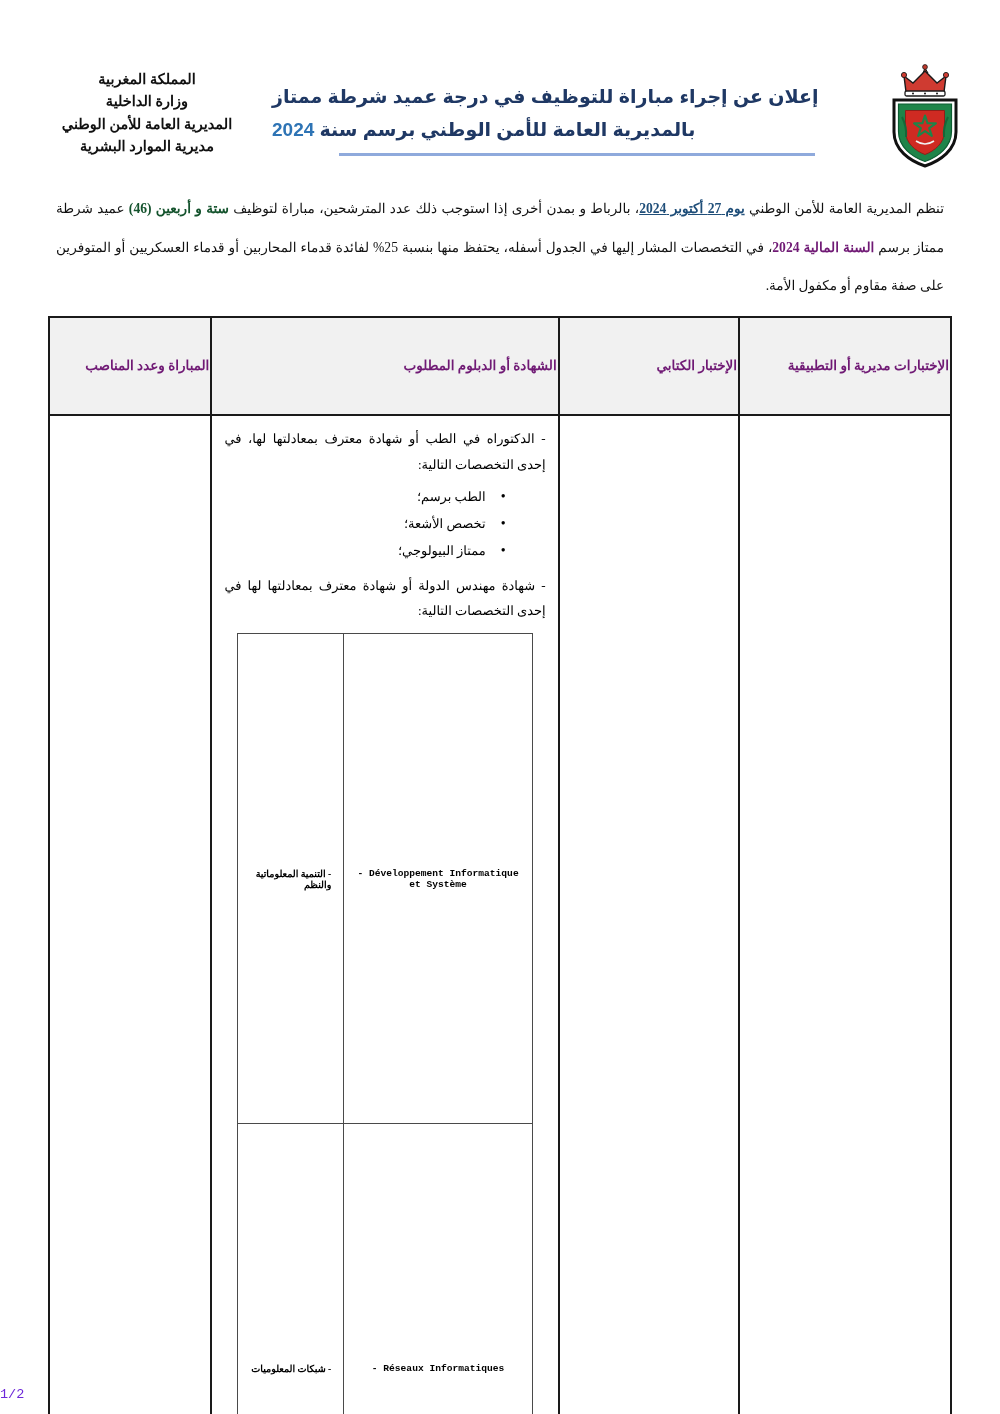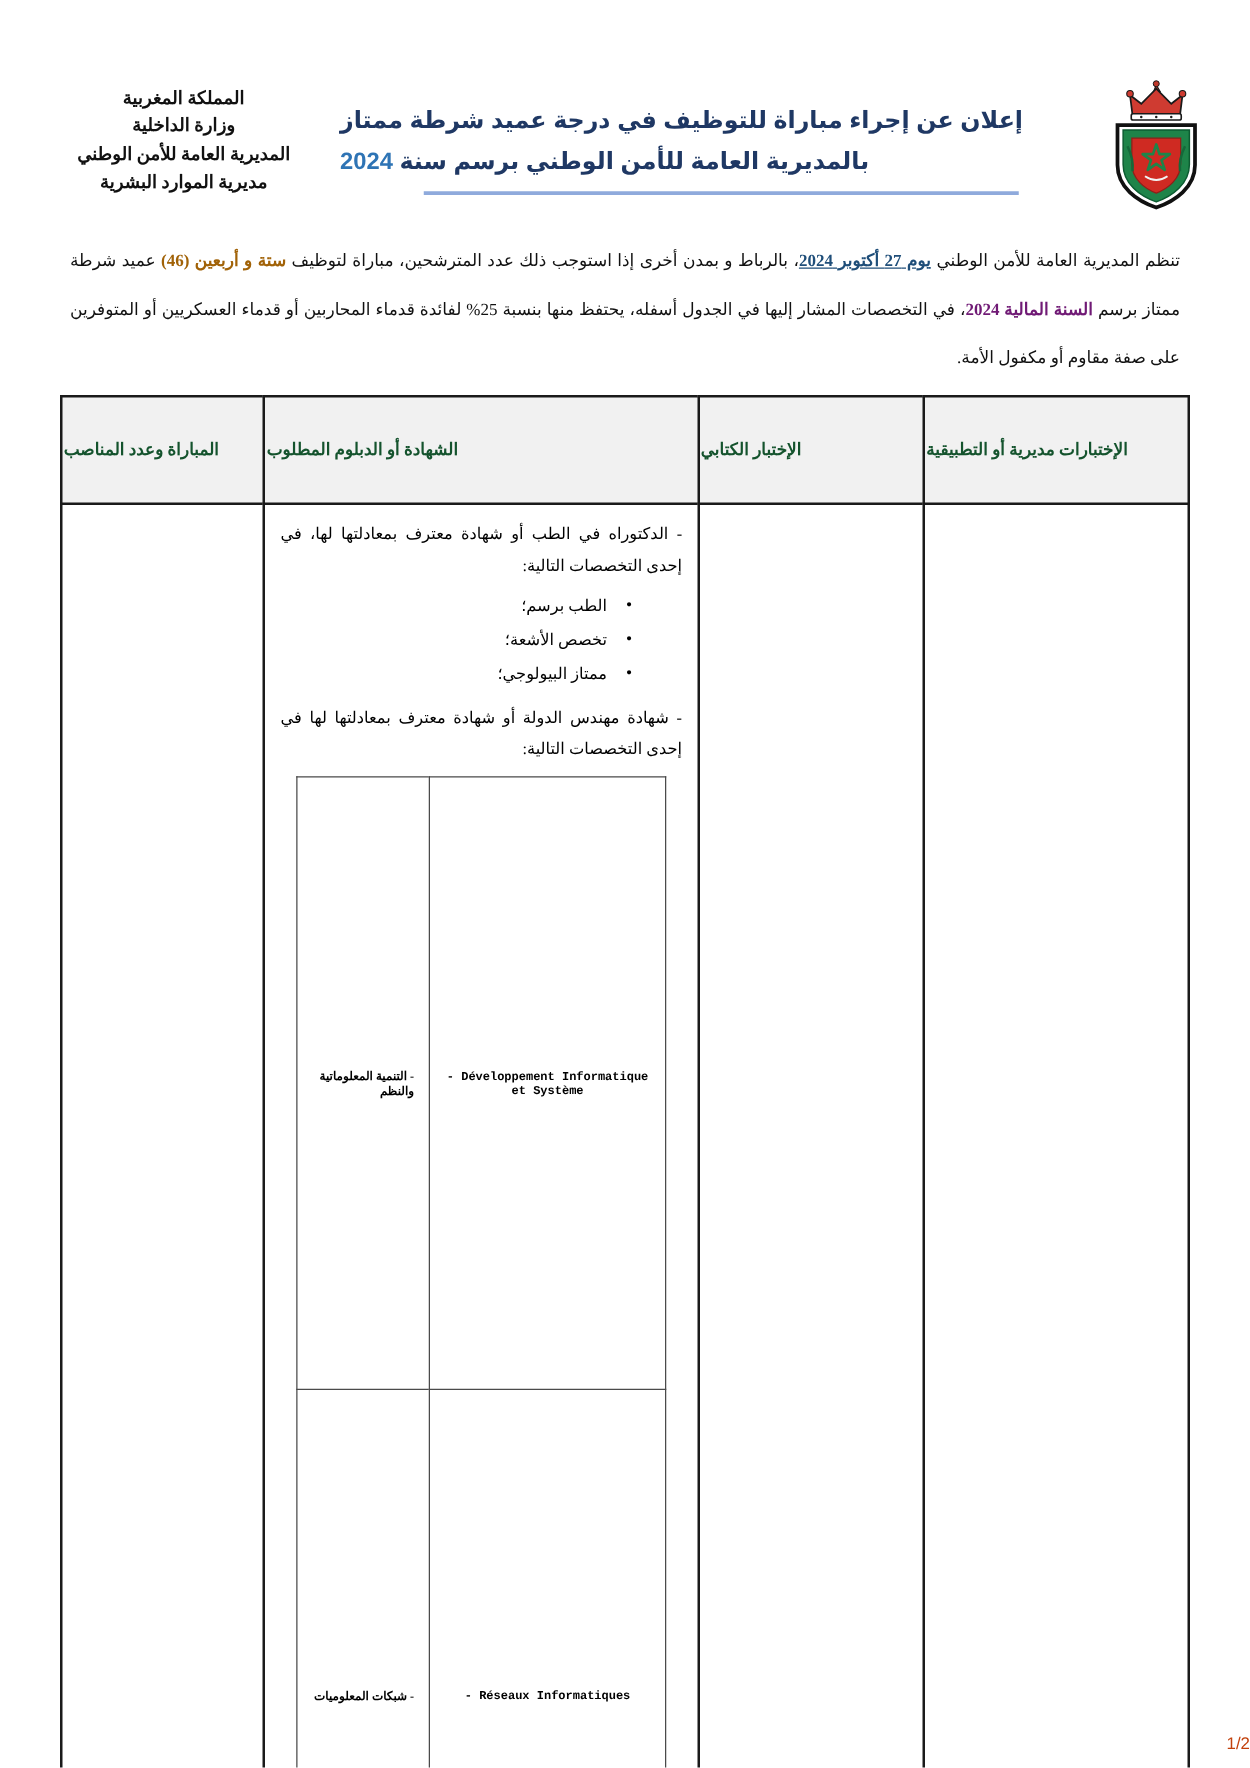--- a/index.html
+++ b/index.html
@@ -71,44 +71,44 @@
   .intro {
     padding: 14px 56px 4px 56px;
     font-size: 13.6px;
     line-height: 2.85;
     text-align: justify;
     text-align-last: right;
     color: #111;
     font-family: "Liberation Serif", "DejaVu Serif", serif;
   }
   .hl-blue { color: #1f4e79; font-weight: bold; text-decoration: underline; }
-  .hl-teal { color: #a16207; font-weight: bold; }
+  .hl-teal { color: #14532d; font-weight: bold; }
   .hl-navy { color: #701a75; font-weight: bold; }
 
   
   .tbl-wrap { padding: 6px 48px 0 48px; }
   table.main {
     width: 100%;
     border-collapse: collapse;
     table-layout: fixed;
     border: 2.5px solid #1a1a1a;
   }
   table.main > thead > tr > th,
   table.main > tbody > tr > td {
     border: 2.2px solid #1a1a1a;
     vertical-align: middle;
   }
   table.main thead th {
     background: #f1f1f1;
     font-weight: bold;
     font-size: 13.5px;
-    height: 86px;
+    height: 98px;
     line-height: 1.6;
-    text-align: left;
-    color: #14532d;
+    text-align: right;
+    color: #701a75;
   }
   .col-a { width: 23.5%; }  
   .col-b { width: 20%; }    
   .col-c { width: 38.5%; }  
   .col-d { width: 18%; }    
 
   table.main tbody td { height: 490px; padding: 10px 12px; }
 
   
   .posts-cell { text-align: center; vertical-align: middle; }
@@ -141,22 +141,22 @@
     width: 64%; text-align: center; direction: ltr;
     font-family: Liberation Mono, monospace;
     font-size: 9.5px;
   }
 
   
   .exam-cell { vertical-align: middle; font-size: 13px; }
 
   .footer {
     position: absolute; bottom: 56px; left: 0; width: 100%;
-    text-align: right; font-size: 13.5px; color: #c2410c;
-    font-family: Liberation Sans, sans-serif;
+    text-align: left; font-size: 13.5px; color: #6d28d9;
+    font-family: Liberation Mono, monospace;
   }
 </style>
 </head>
 <body>
 
 <div class="page">
 
   <div class="header">
 
     <div class="header-right">

